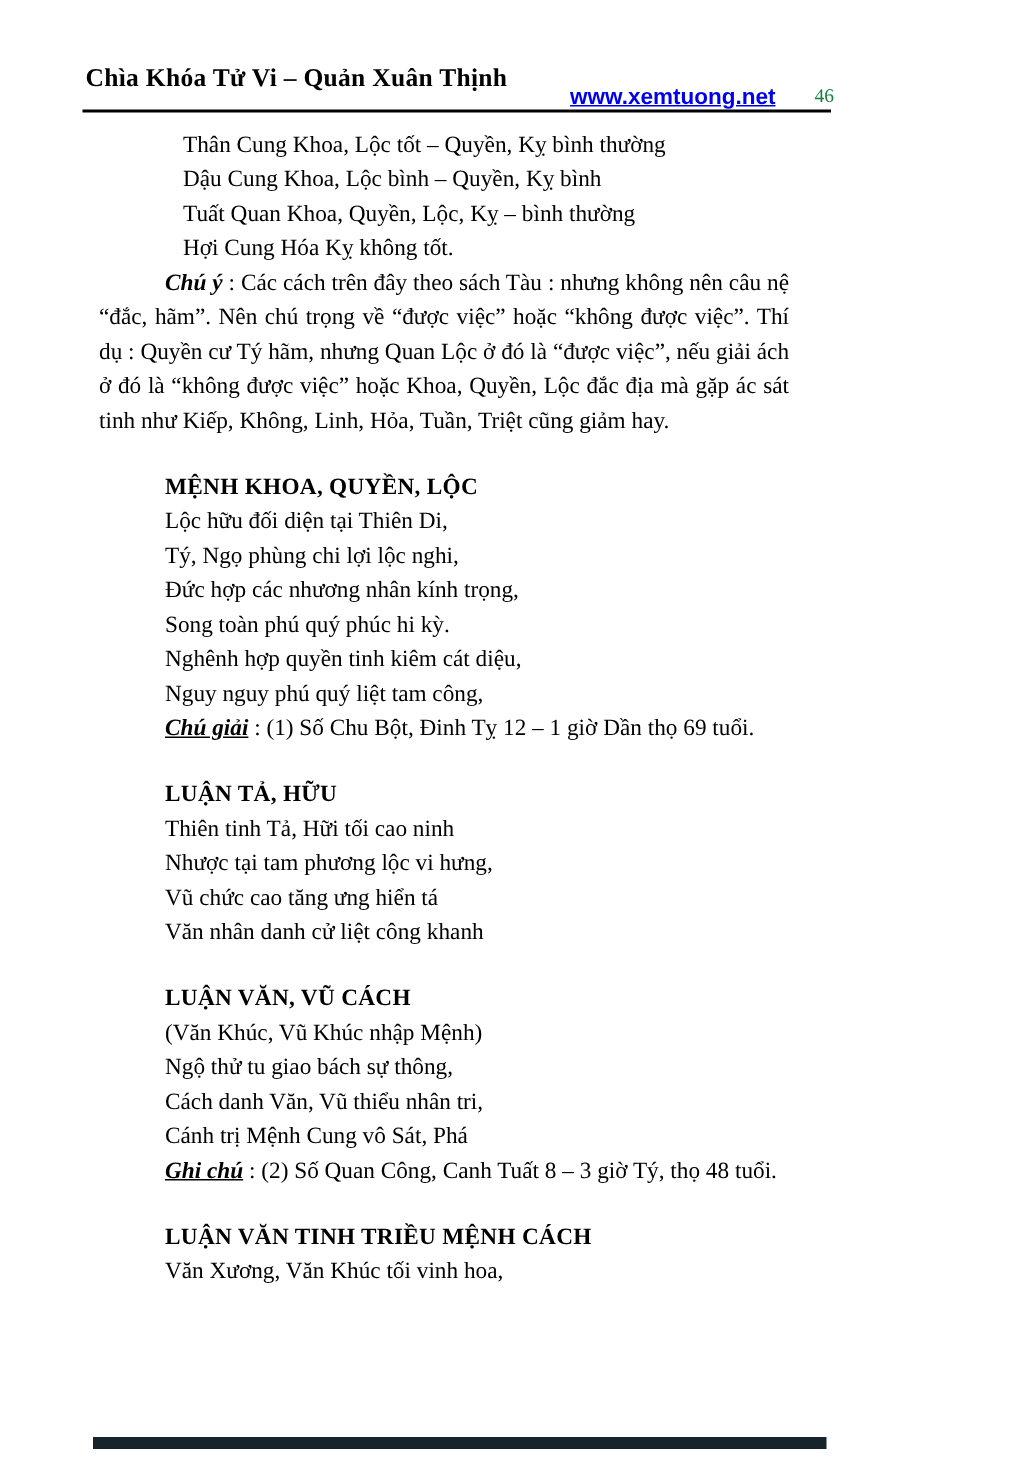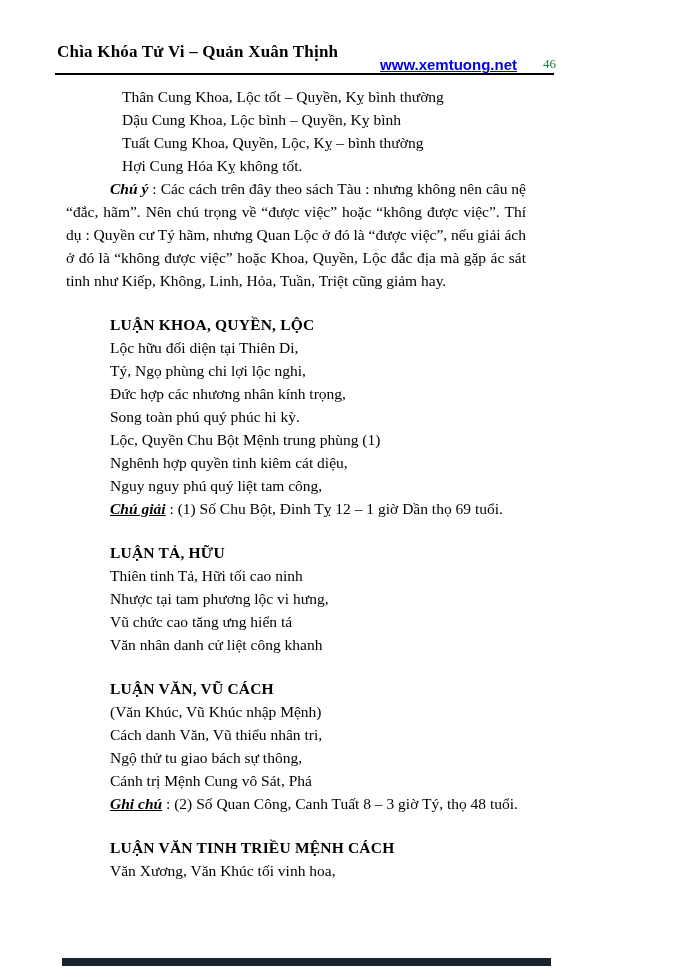--- a/index.html
+++ b/index.html
@@ -88,52 +88,51 @@
     <span class="page-number">46</span>
   </div>
 
   <div class="header-rule"></div>
 
   <div class="content">
 
     <div class="intro-block" id="intro-block">
         <div class="poem-line">Thân Cung Khoa, Lộc tốt – Quyền, Kỵ bình thường</div>
         <div class="poem-line">Dậu Cung Khoa, Lộc bình – Quyền, Kỵ bình</div>
-        <div class="poem-line">Tuất Cung Khoa, Quyền, Lộc, Kỵ – bình thường</div>
+        <div class="poem-line">Tuất Quan Khoa, Quyền, Lộc, Kỵ – bình thường</div>
         <div class="poem-line">Hợi Cung Hóa Kỵ không tốt.</div>
       </div>
 
     <div class="paragraph">
       <span class="para-lead">Chú ý</span><span> : Các cách trên đây theo sách Tàu : nhưng không nên câu nệ “đắc, hãm”. Nên chú trọng về “được việc” hoặc “không được việc”. Thí dụ : Quyền cư Tý hãm, nhưng Quan Lộc ở đó là “được việc”, nếu giải ách ở đó là “không được việc” hoặc Khoa, Quyền, Lộc đắc địa mà gặp ác sát tinh như Kiếp, Không, Linh, Hỏa, Tuần, Triệt cũng giảm hay.</span>
     </div>
 
     <div id="sections">
         <div class="section">
-          <div class="section-heading">LUẬN KHOA, QUYỀN, LỘC</div>
+          <div class="section-heading">MỆNH KHOA, QUYỀN, LỘC</div>
           <div class="poem-line">Lộc hữu đối diện tại Thiên Di,</div>
           <div class="poem-line">Tý, Ngọ phùng chi lợi lộc nghi,</div>
           <div class="poem-line">Đức hợp các nhương nhân kính trọng,</div>
           <div class="poem-line">Song toàn phú quý phúc hi kỳ.</div>
-          <div class="poem-line">Lộc, Quyền Chu Bột Mệnh trung phùng (1)</div>
           <div class="poem-line">Nghênh hợp quyền tinh kiêm cát diệu,</div>
           <div class="poem-line">Nguy nguy phú quý liệt tam công,</div>
           <div class="poem-line"><span class="note-lead">Chú giải</span><span> : (1) Số Chu Bột, Đinh Tỵ 12 – 1 giờ Dần thọ 69 tuổi.</span></div>
         </div>
         <div class="section">
           <div class="section-heading">LUẬN TẢ, HỮU</div>
           <div class="poem-line">Thiên tinh Tả, Hữi tối cao ninh</div>
           <div class="poem-line">Nhược tại tam phương lộc vi hưng,</div>
           <div class="poem-line">Vũ chức cao tăng ưng hiển tá</div>
           <div class="poem-line">Văn nhân danh cử liệt công khanh</div>
         </div>
         <div class="section">
           <div class="section-heading">LUẬN VĂN, VŨ CÁCH</div>
           <div class="poem-line">(Văn Khúc, Vũ Khúc nhập Mệnh)</div>
+          <div class="poem-line">Ngộ thử tu giao bách sự thông,</div>
           <div class="poem-line">Cách danh Văn, Vũ thiểu nhân tri,</div>
-          <div class="poem-line">Ngộ thử tu giao bách sự thông,</div>
           <div class="poem-line">Cánh trị Mệnh Cung vô Sát, Phá</div>
           <div class="poem-line"><span class="note-lead">Ghi chú</span><span> : (2) Số Quan Công, Canh Tuất 8 – 3 giờ Tý, thọ 48 tuổi.</span></div>
         </div>
         <div class="section">
           <div class="section-heading">LUẬN VĂN TINH TRIỀU MỆNH CÁCH</div>
           <div class="poem-line">Văn Xương, Văn Khúc tối vinh hoa,</div>
         </div>
       </div>
 
   </div>

